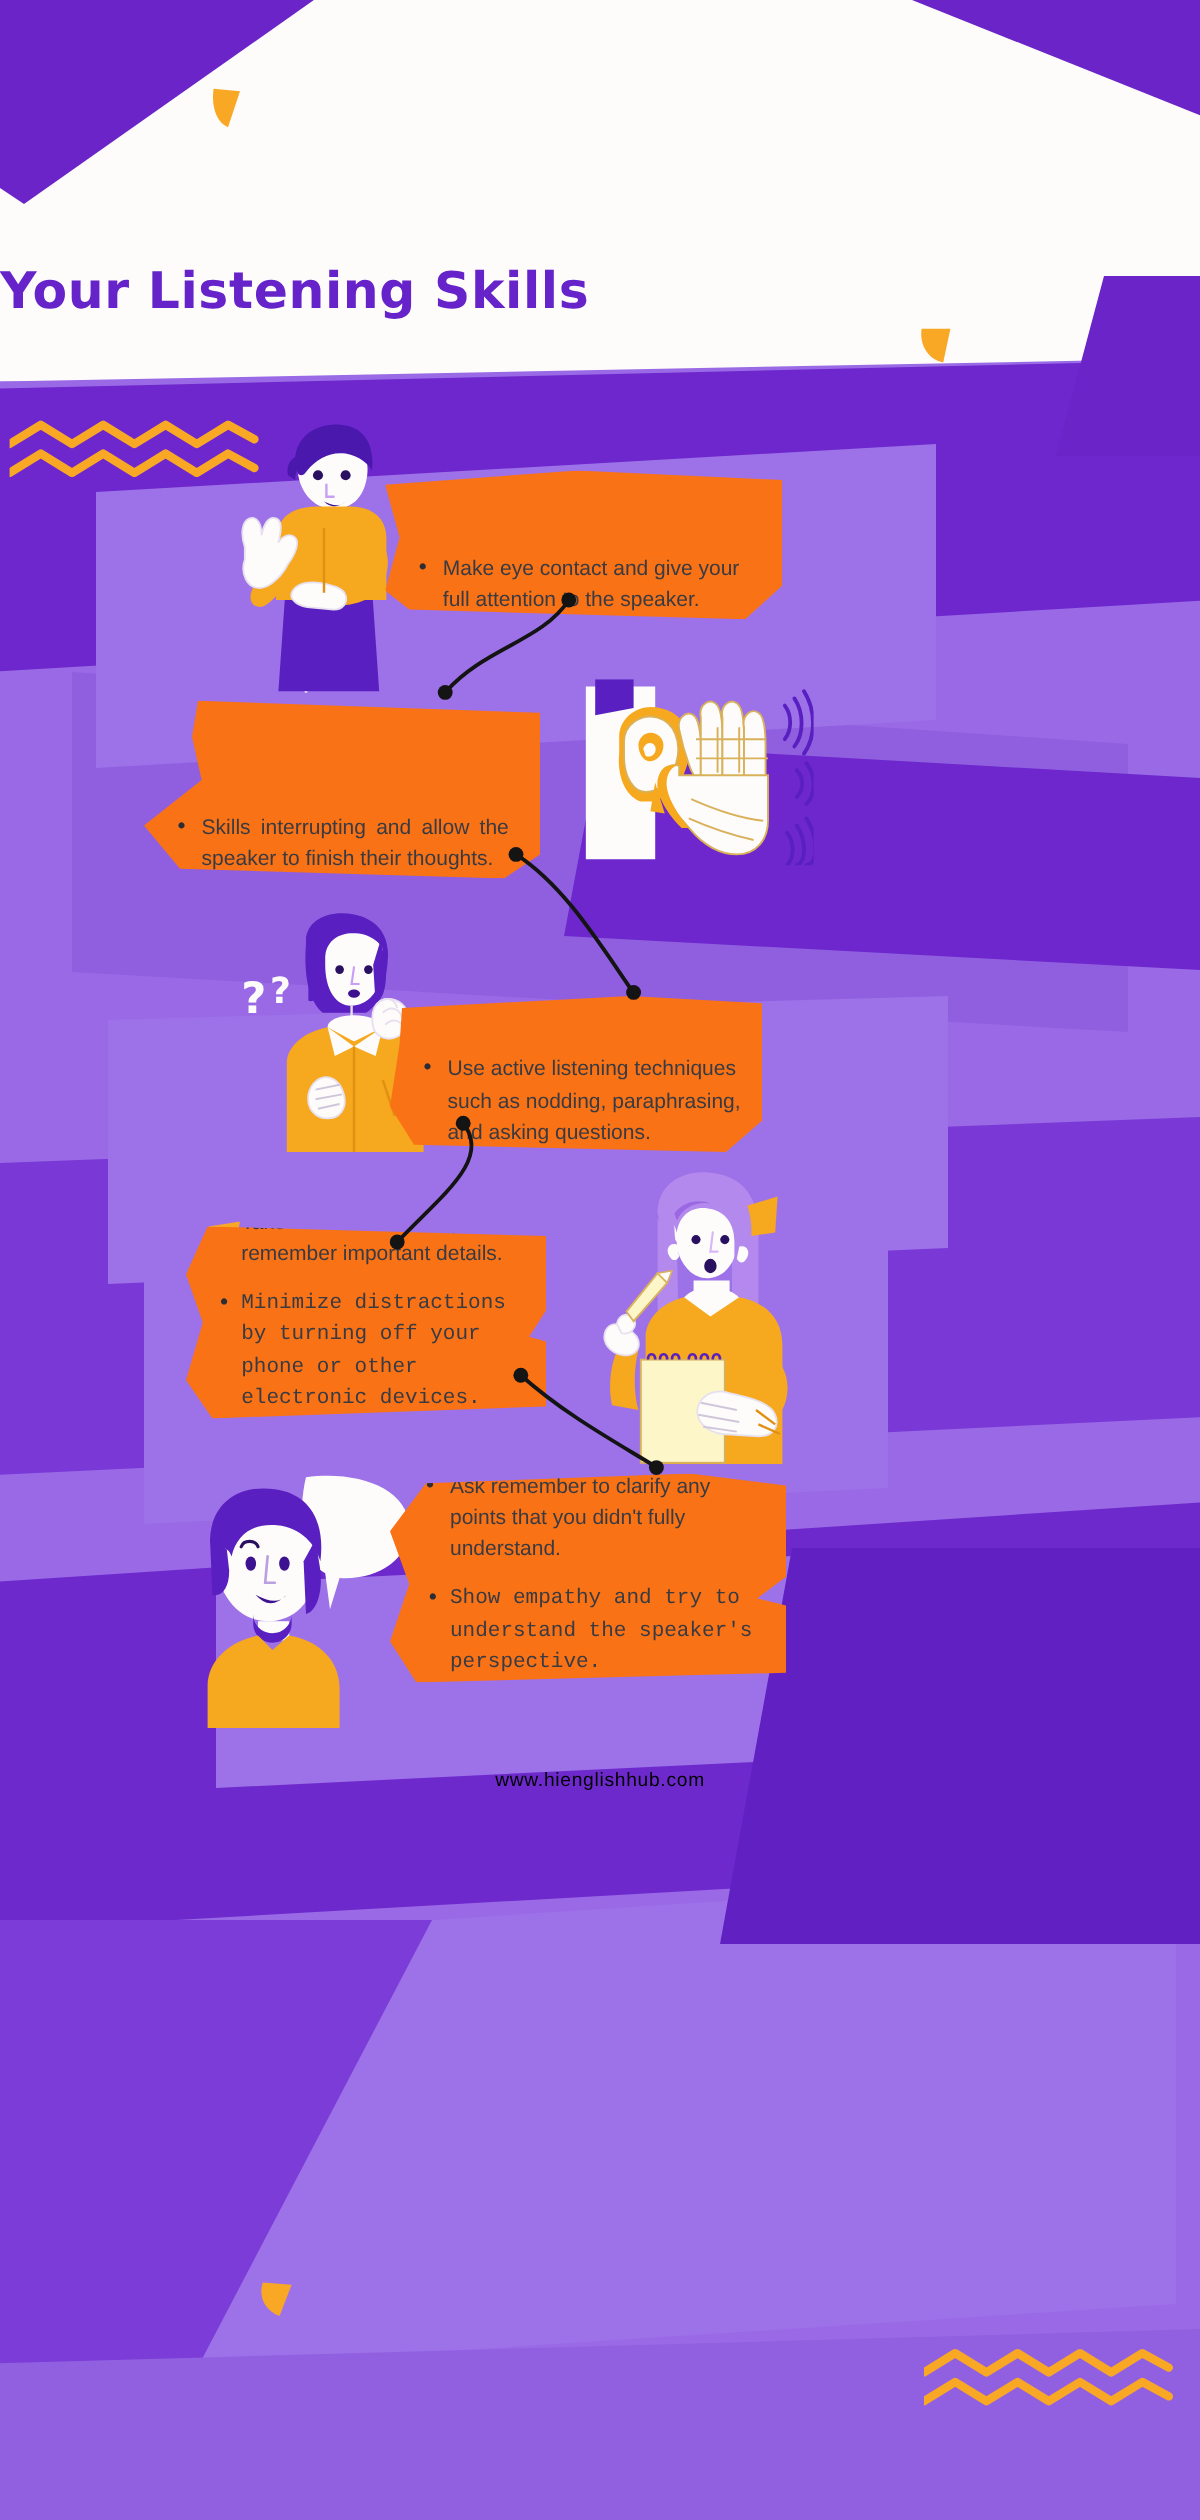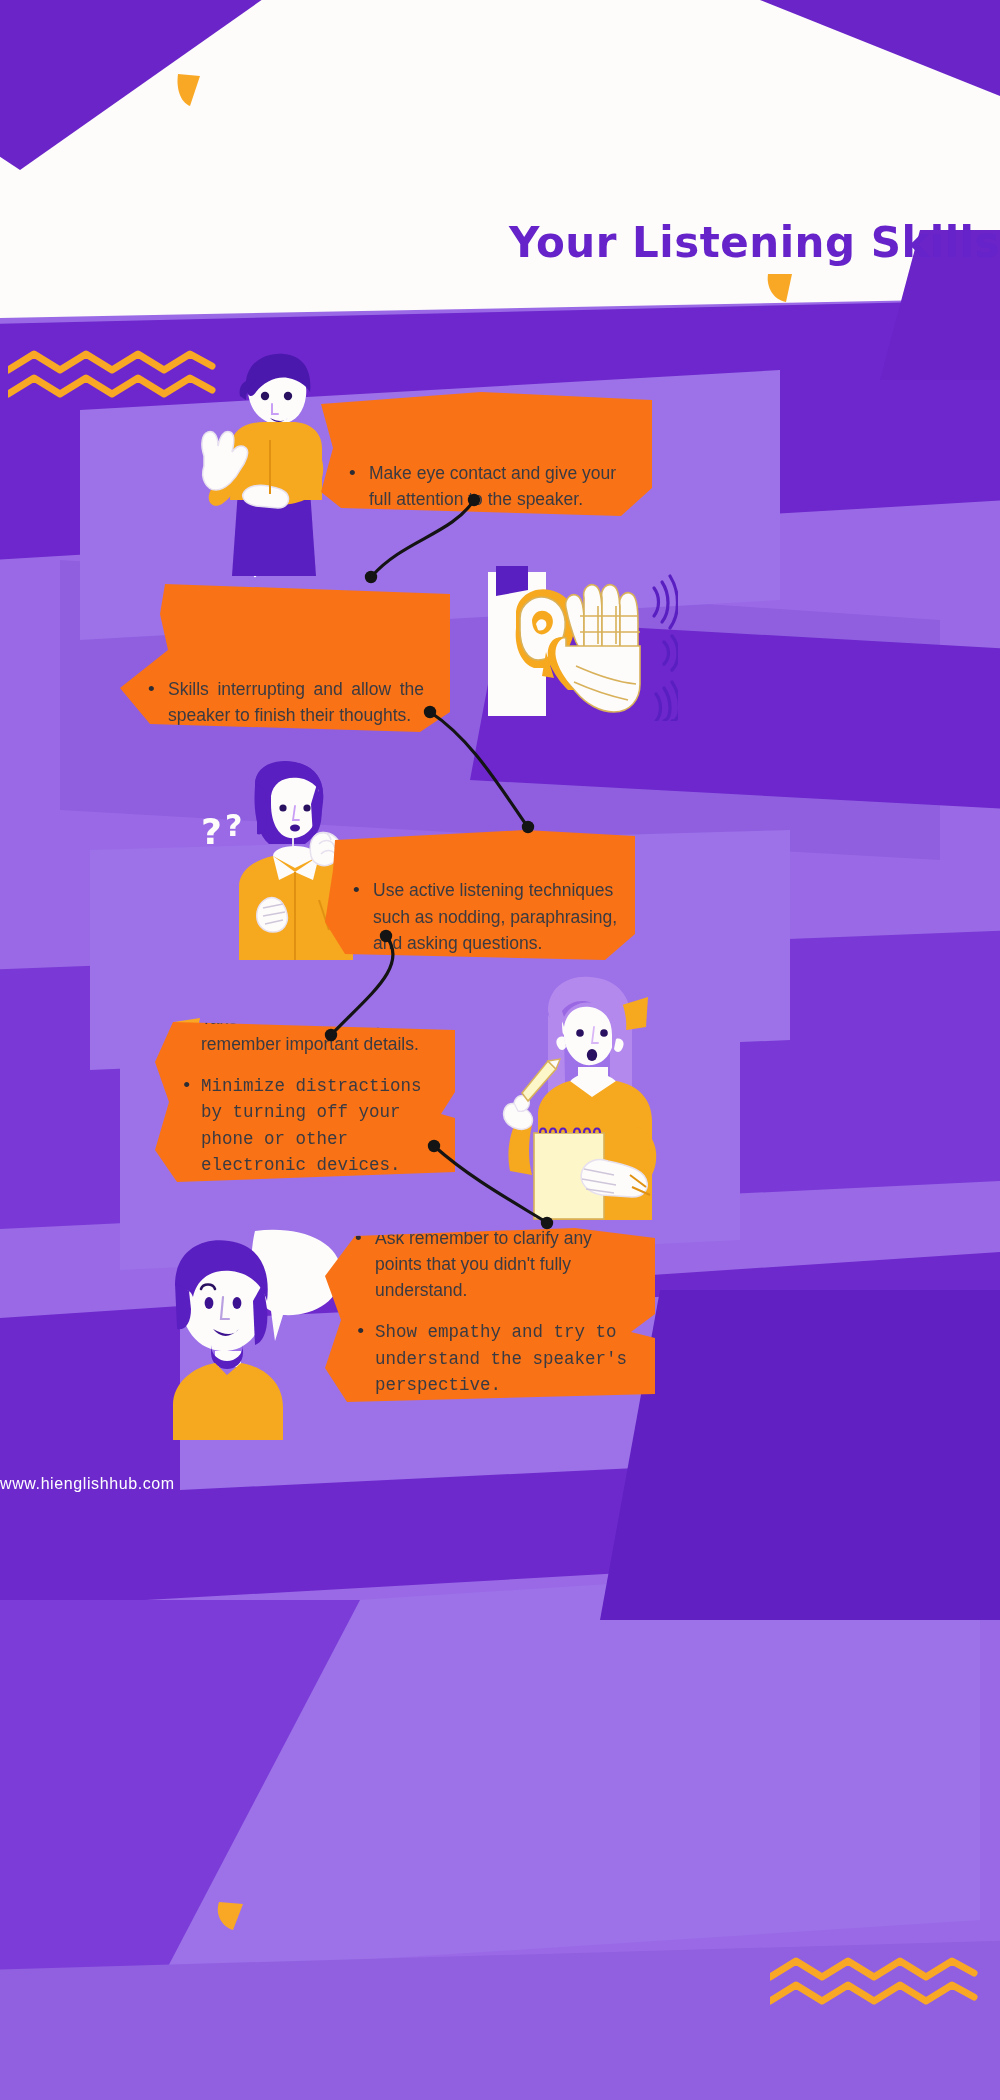--- a/index.html
+++ b/index.html
@@ -129,21 +129,21 @@
     background:#f9a825; z-index:8;
     display:flex; align-items:center; justify-content:center;
   }
   .title-band .t {
     color:#fff7dd; font-size:47px; letter-spacing:1.5px;
     font-weight:400; white-space:nowrap;
     font-family:"Liberation Sans", sans-serif;
   }
   .subtitle {
     position:absolute; left:0; top:218px; width:1000px; z-index:8;
-    text-align:right; color:#6623c9; font-size:42px; font-weight:bold;
+    text-align:left; color:#6623c9; font-size:42px; font-weight:bold;
     letter-spacing:0.5px;
     font-family:"DejaVu Sans", sans-serif;
   }
 
   
   .card {
     position:absolute; background:#f97316; z-index:12;
     display:flex; flex-direction:column; justify-content:flex-end;
   }
   .card ul { list-style:none; }
@@ -191,22 +191,22 @@
   
   .illus { position:absolute; z-index:11; }
   #illus-wave   { left:160px; top:348px; }
   #illus-ear    { left:488px; top:566px; z-index:10;}
   #illus-think  { left:195px; top:760px; }
   #illus-notes  { left:470px; top:975px; }
   #illus-speak  { left:135px; top:1225px; }
 
   
   .footer {
-    position:absolute; left:0; top:1475px; width:1000px; text-align:left;
-    color:#ffffff; font-size:16px; letter-spacing:0.6px; z-index:14;
+    position:absolute; left:0; top:1475px; width:1000px; text-align:center;
+    color:#000000; font-size:16px; letter-spacing:0.6px; z-index:14;
   }
 </style>
 </head>
 <body>
 
 <div id="stage">
 
   <div class="bg-base shape"></div>
 
   <div class="shape band-dark-1"></div>

